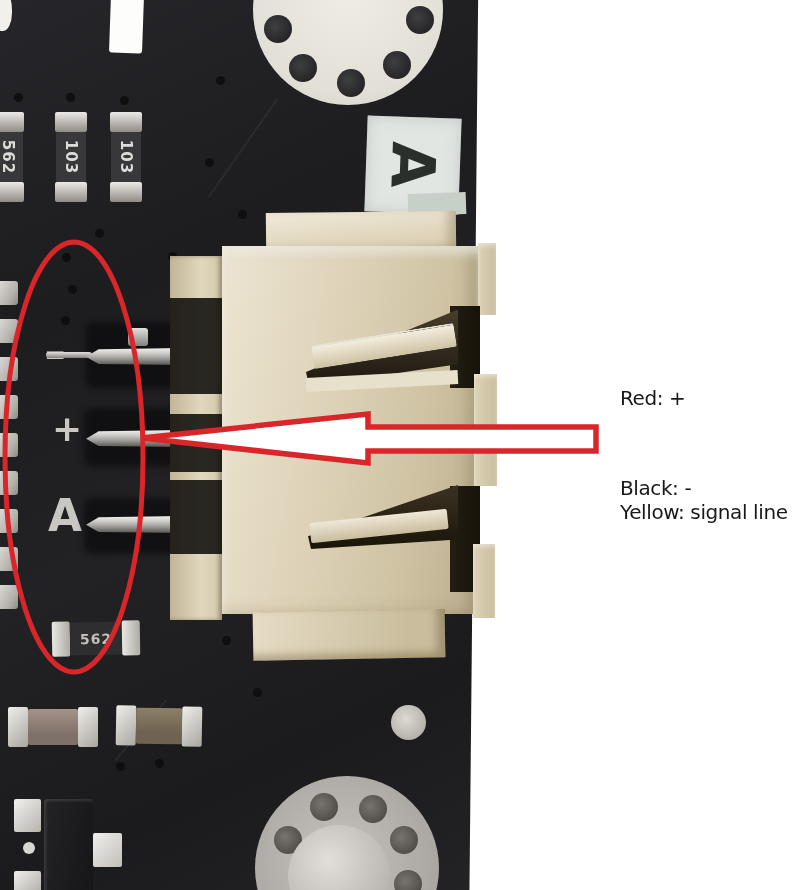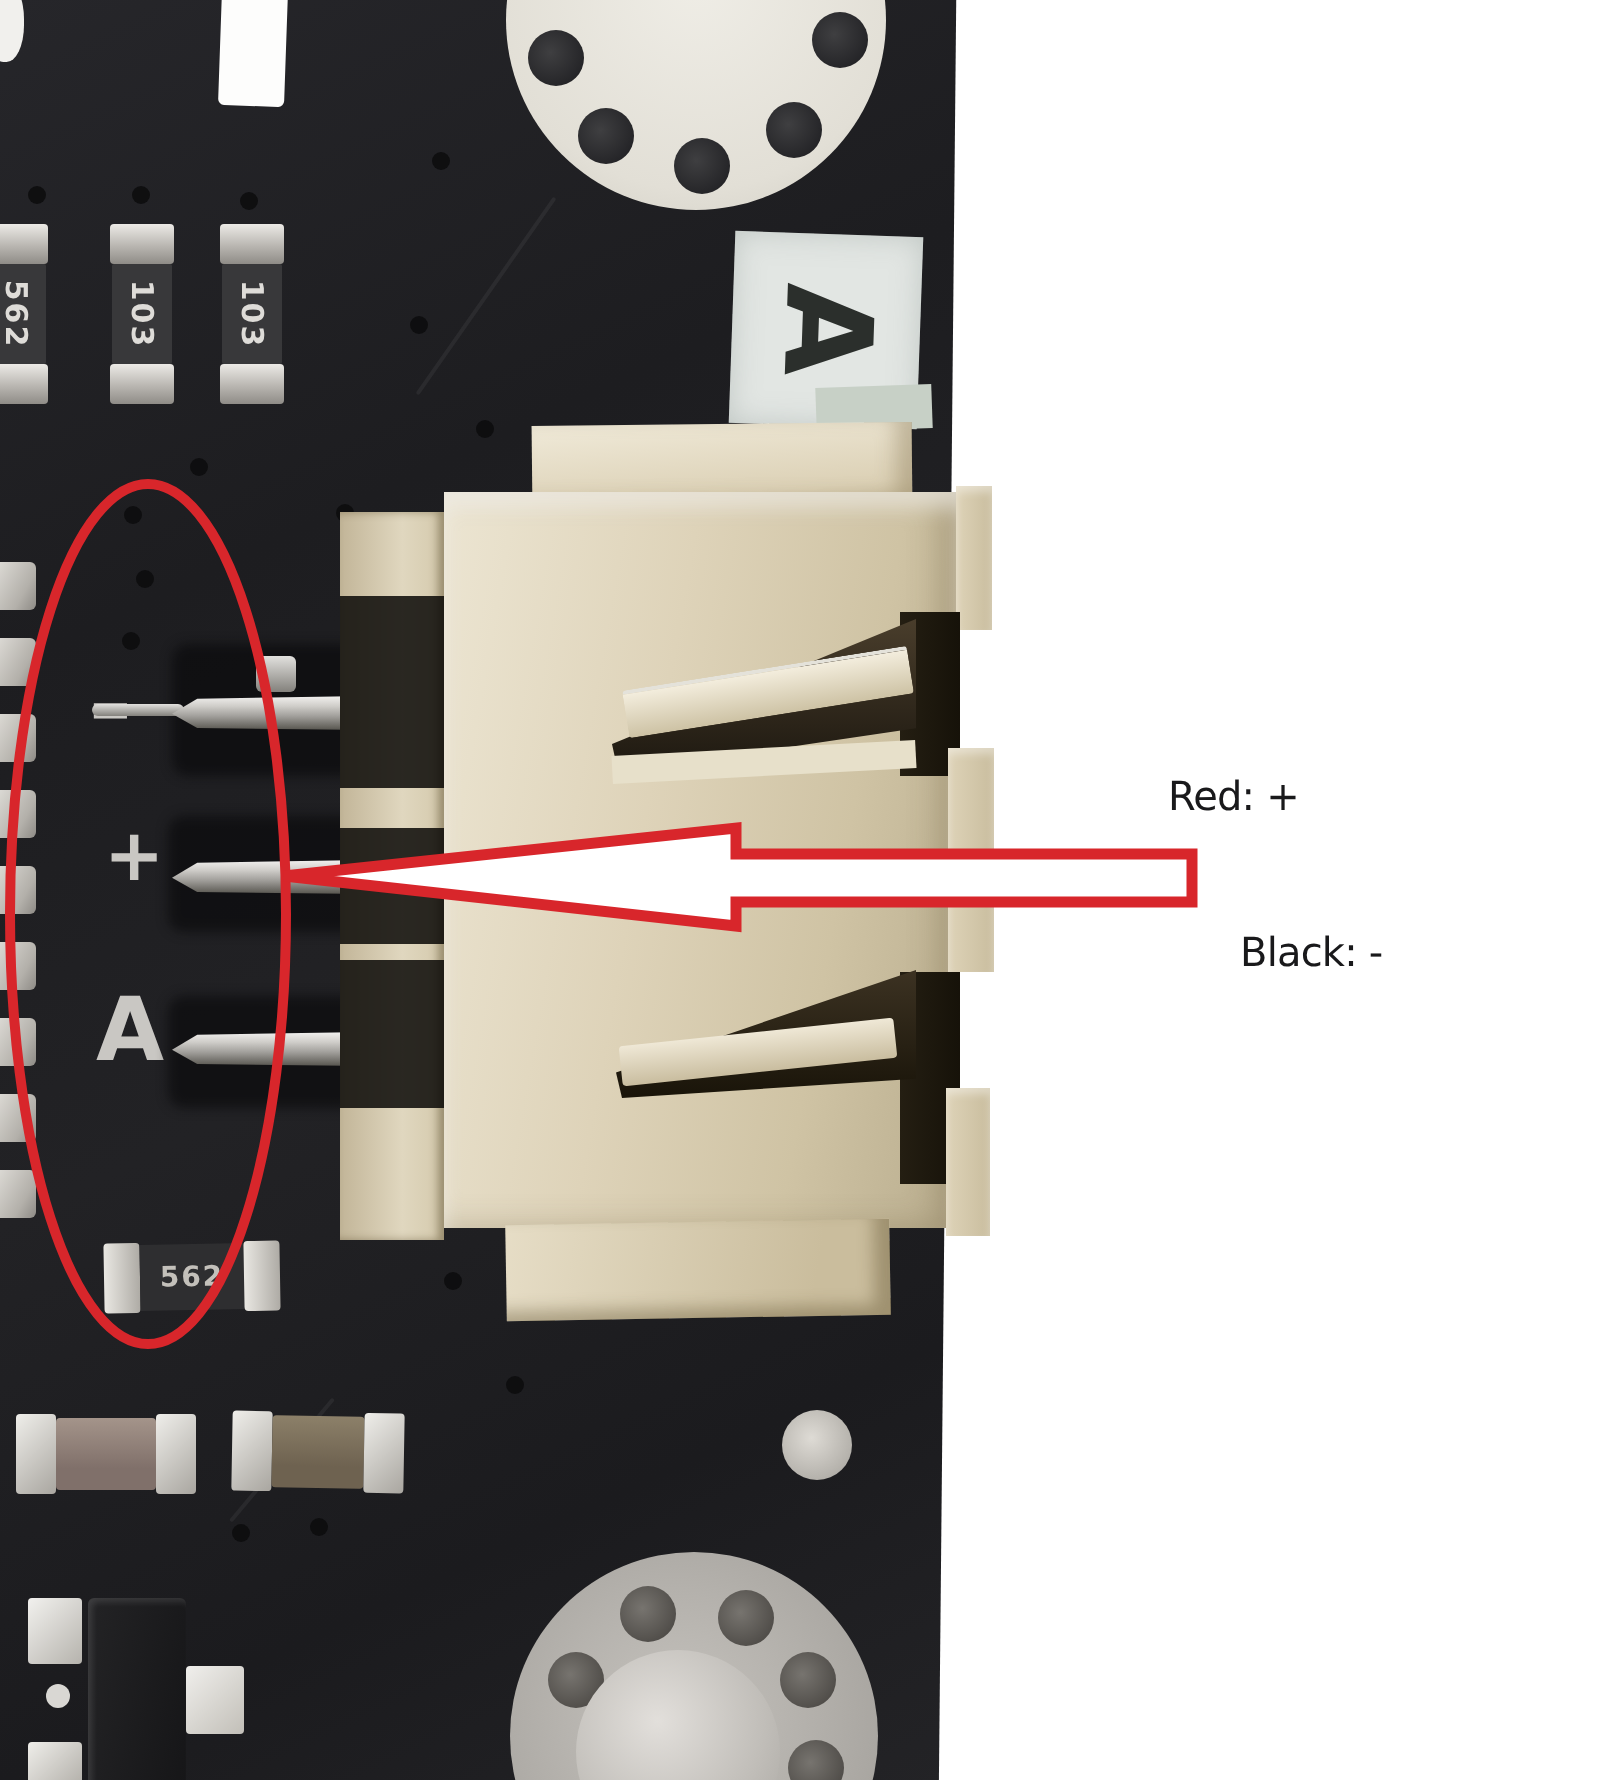--- a/index.html
+++ b/index.html
@@ -246,16 +246,17 @@
     <div class="drill" style="left:139px;top:94px;"></div>
 
     <div class="abs dome"></div>
   </div>
 
   <svg class="abs overlay" viewBox="0 0 800 890">
     <ellipse cx="74" cy="457" rx="69" ry="215" fill="none" stroke="#d8262b" stroke-width="5"></ellipse>
     <path d="M142,438 L368,414 L368,427 L596,427 L596,451 L368,451 L368,463 Z" fill="#ffffff" stroke="#d8262b" stroke-width="5.5" stroke-linejoin="miter"></path>
   </svg>
 
-  <div class="abs caption" style="left:584px;top:386px;">Red: +</div>
-  <div class="abs caption" style="left:620px;top:464px;">Black: -</div>
+  <div class="abs caption" style="left:620px;top:386px;">Red: +</div>
+  <div class="abs caption" style="left:620px;top:476px;">Black: -</div>
+  <div class="abs caption" style="left:620px;top:500px;">Yellow: signal line</div>
 
 </div>
 
 </body></html>

